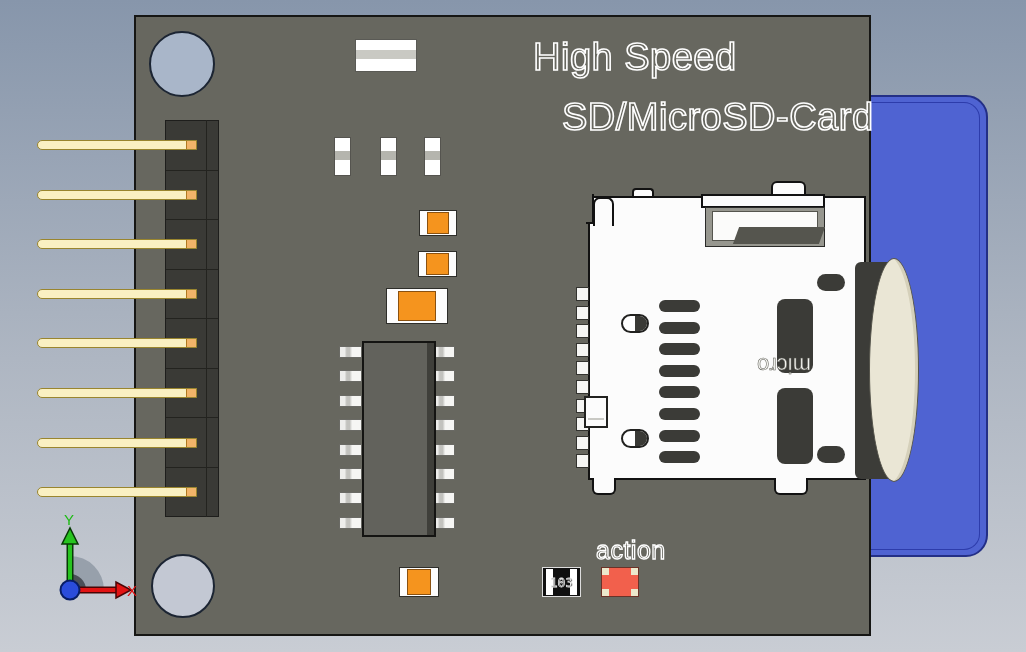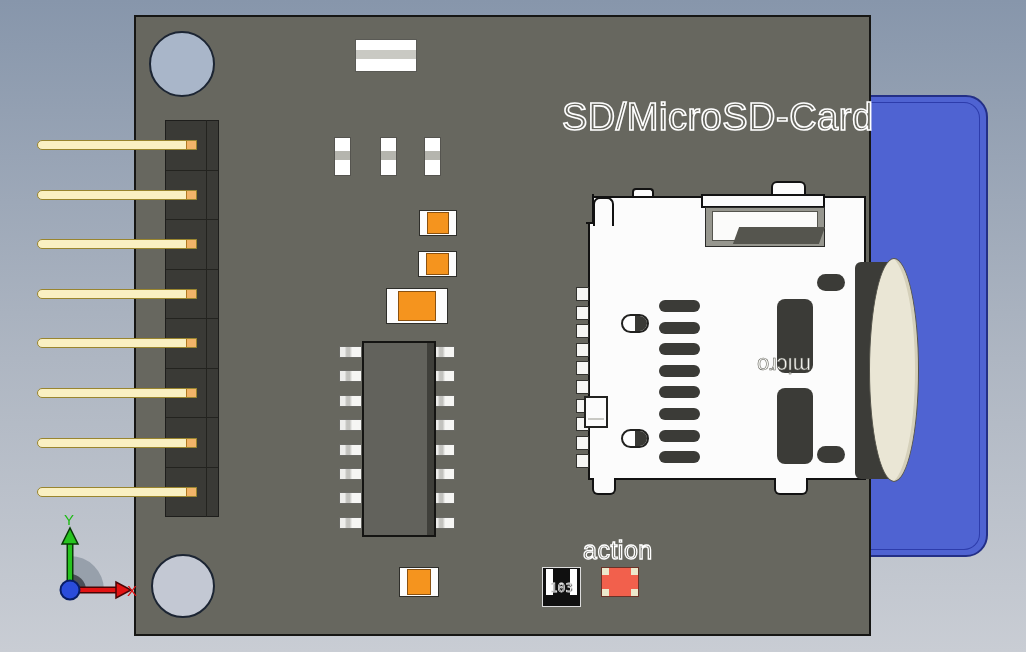--- a/index.html
+++ b/index.html
@@ -98,24 +98,24 @@
   
   .microsd-dark{left:855px;top:262px;width:47px;height:217px;background:#3c3c38;border-radius:6px 16px 16px 6px;z-index:8;}
   .microsd-cream{left:869px;top:258px;width:50px;height:224px;background:#eae6d5;border:1px solid #54534a;
        border-radius:50%;box-shadow:inset -6px 0 0 -3px #d5d0ba;z-index:9;}
 
   
   .silk{color:#67675f;-webkit-text-stroke:1.6px #ffffff;letter-spacing:0.5px;z-index:4;white-space:nowrap;}
   .silk-t1{left:533px;top:36px;font-size:38px;}
   .silk-t2{left:562px;top:96px;font-size:38px;}
   .silk-t3{left:533px;top:134px;font-size:38px;}
-  .silk-action{left:583px;top:536px;font-size:25px;-webkit-text-stroke:1.3px #ffffff;}
-
-  
-  .resistor{left:542px;top:567px;width:39px;height:40px;background:#101010;border:1px solid #dddddd;
+  .silk-action{left:596px;top:536px;font-size:25px;-webkit-text-stroke:1.3px #ffffff;}
+
+  
+  .resistor{left:542px;top:567px;width:39px;height:30px;background:#101010;border:1px solid #dddddd;
        z-index:4;display:flex;align-items:center;justify-content:center;}
   .res-strip-l{left:3px;top:1px;width:7px;height:26px;background:#ffffff;}
   .res-strip-r{right:3px;top:1px;width:7px;height:26px;background:#ffffff;}
   .res-label{position:static!important;color:#1a1a1a;-webkit-text-stroke:0.8px #e8e8e8;
        font-family:"DejaVu Sans Mono",monospace;font-size:13px;z-index:1;}
   .led{left:601px;top:567px;width:38px;height:30px;border:1px solid #6a3228;z-index:4;
        background:linear-gradient(#f2604c,#f2604c) center/calc(100% - 14px) 100% no-repeat,
                   linear-gradient(#f2604c,#f2604c) center/100% calc(100% - 14px) no-repeat,#ece8cc;}
 
   
@@ -216,20 +216,21 @@
       <div class="ic-pin"></div>
       <div class="ic-pin"></div>
       <div class="ic-pin"></div>
       <div class="ic-pin"></div>
       <div class="ic-pin"></div>
     </div>
   <div class="ic-body">
     <div class="ic-shade"></div>
   </div>
 
+  <div class="silk silk-t1">High Speed</div>
   <div class="silk silk-t2">SD/MicroSD-Card</div>
 
   <div class="slot-minitab-top"></div>
   <div class="slot-top-tab"></div>
   <div class="slot"></div>
   <div class="slot-notch"></div>
   <div class="slot-minitab-left"></div>
   <div class="slot-lip"></div>
   <div class="slot-recess">
     <div class="slot-recess-inner"></div>

